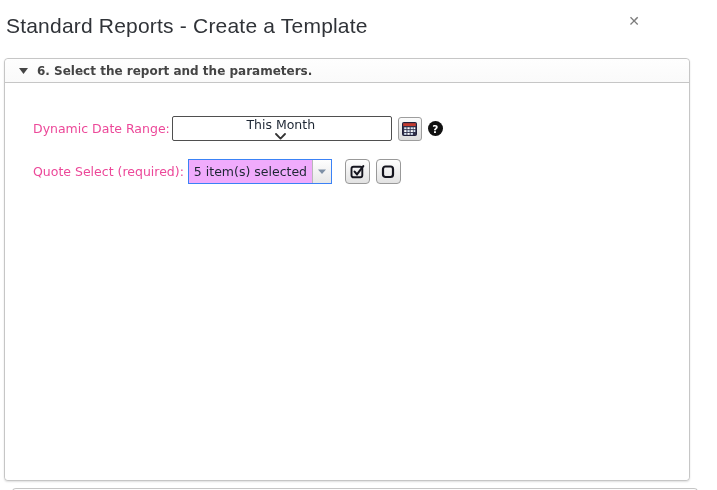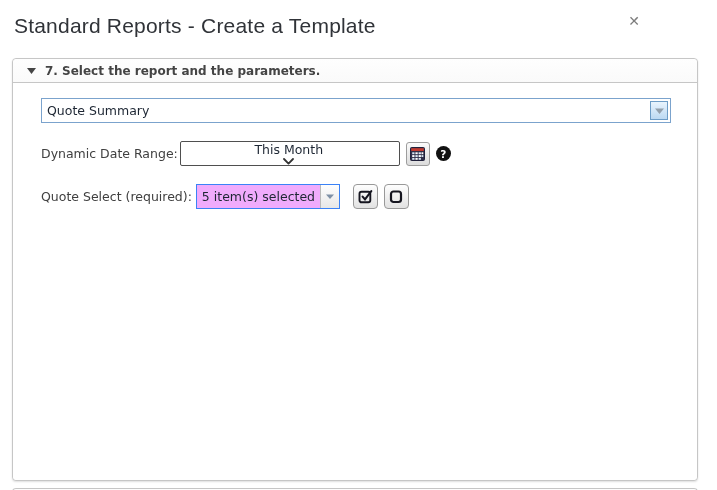--- a/index.html
+++ b/index.html
@@ -4,21 +4,21 @@
 <style>
   * { box-sizing: border-box; }
   html, body { margin: 0; padding: 0; }
   body {
     width: 717px; height: 490px;
     background: #ffffff;
     font-family: "DejaVu Sans", sans-serif;
     overflow: hidden;
     position: relative;
   }
-  .dialog { position: relative; padding: 12px 12px 0 12px; width: 651px; height: 490px; }
+  .dialog { position: relative; padding: 12px 12px 0 4px; width: 651px; height: 490px; }
 
   
   .dialog-title {
     margin: 2px 0 0 2px;
     font-family: "Liberation Sans", sans-serif;
     font-size: 21px;
     font-weight: 500;
     letter-spacing: 0.2px;
     color: #303338;
     line-height: 24px;
@@ -83,21 +83,21 @@
   .combo-btn {
     width: 18px; height: 19px;
     margin-right: 2px;
     border: 1px solid #6d9cc6;
     background: linear-gradient(#e9f4fd, #bcd9f2);
     display: flex; align-items: center; justify-content: center;
     cursor: pointer;
   }
 
   .row { display: flex; align-items: center; margin-top: 18px; }
-  .field-label { font-size: 12.5px; color: #404040; white-space: nowrap; }
+  .field-label { font-size: 12.5px; color: #ec4899; white-space: nowrap; }
 
   
   .select {
     margin-left: 2px;
     width: 220px; height: 25px;
     border: 1px solid #4f4f4f;
     border-radius: 2px;
     background: #fff;
     display: flex; align-items: center; justify-content: space-between;
     padding: 0 8px 0 6px;
@@ -181,33 +181,25 @@
 <div class="dialog">
 
   <h1 class="dialog-title">Standard Reports - Create a Template</h1>
   <span class="close-btn">✕</span>
 
   <div class="section">
     <div class="section-header">
       <svg width="9" height="6" viewBox="0 0 9 6">
         <path d="M0 0 H9 L4.5 6 Z" fill="#454545"></path>
       </svg>
-      <span class="section-title">7. Select the report and the parameters.</span>
+      <span class="section-title">6. Select the report and the parameters.</span>
     </div>
 
     <div class="section-body">
 
-      <div class="combo">
-        <span class="combo-text">Quote Summary</span>
-        <span class="combo-btn">
-          <svg width="9" height="6" viewBox="0 0 9 6">
-            <path d="M0 0.5 H9 L4.5 6 Z" fill="#93a0ac"></path>
-          </svg>
-        </span>
-      </div>
 
       <div class="row">
         <span class="field-label">Dynamic Date Range:</span>
         <div class="select">
           <span>This Month</span>
           <svg width="11" height="7" viewBox="0 0 11 7">
             <path d="M1 1 L5.5 5.6 L10 1" stroke="#333" stroke-width="1.8" fill="none" stroke-linecap="round" stroke-linejoin="round"></path>
           </svg>
         </div>
         <button class="icon-btn">

